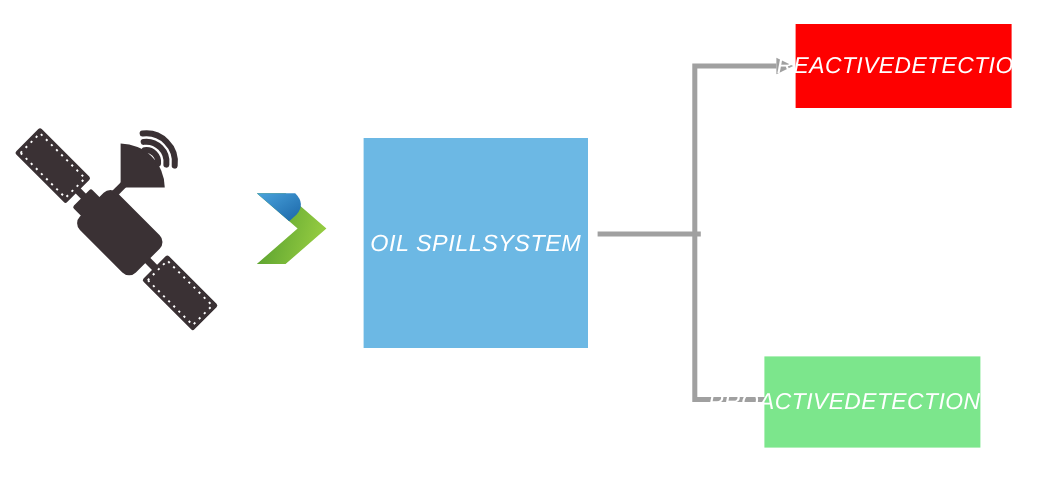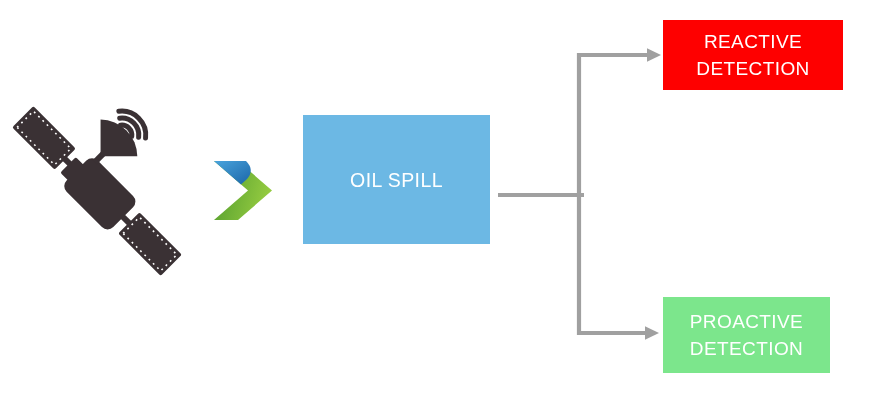--- a/index.html
+++ b/index.html
@@ -8,31 +8,32 @@
     width: 872px;
     height: 413px;
     background: #ffffff;
     overflow: hidden;
     font-family: "Liberation Sans", sans-serif;
   }
   .abs { position: absolute; }
   .node {
     position: absolute;
     display: flex;
-    flex-direction: column;
+    flex-direction: row;
     align-items: center;
     justify-content: center;
     text-align: center;
     color: #ffffff;
     letter-spacing: 0.4px;
+    font-style: italic;
   }
   .node .line { white-space: nowrap; }
-  .node-monitor { left: 303px; top: 115px; width: 187px; height: 129px; font-size: 19.5px; line-height: 30px; }
+  .node-monitor { left: 303px; top: 115px; width: 187px; height: 175px; font-size: 19.5px; line-height: 30px; }
   .node-reactive { left: 663px; top: 20px;  width: 180px; height: 70px;  font-size: 19px;   line-height: 27px; }
-  .node-proactive{ left: 663px; top: 297px; width: 167px; height: 76px;  font-size: 19px;   line-height: 27px; }
+  .node-proactive{ left: 637px; top: 297px; width: 180px; height: 76px;  font-size: 19px;   line-height: 27px; justify-content: flex-end; }
   svg { display: block; overflow: visible; }
   .satellite-svg { left: 12px; top: 94px; width: 175px; height: 190px; }
   .chevron-svg   { left: 214px; top: 161px; width: 58px; height: 59px; }
   .connector-svg { left: 0; top: 0; width: 872px; height: 413px; pointer-events: none; }
 </style>
 </head>
 <body>
 
 <div class="canvas">
 
@@ -72,20 +73,21 @@
         <stop offset="0" stop-color="#4aa4dd"></stop>
         <stop offset="1" stop-color="#1b66a8"></stop>
       </linearGradient>
     </defs>
     <path d="M0,0 L24,0 L58,29.5 L24,59 L0,59 L34,29.5 Z" fill="url(#chevGreen)"></path>
     <path d="M0,0 L32,0 Q41,9 33,18 L27,23.4 Z" fill="url(#chevBlue)"></path>
   </svg>
 
   <div class="node node-monitor" style="background-color: rgb(108, 184, 228);">
     <div class="line">OIL SPILL</div>
+    <div class="line">SYSTEM</div>
   </div>
 
   <svg class="abs connector-svg" viewBox="0 0 872 413">
     <g fill="none" stroke-width="4.2" stroke="#a0a0a0">
       <path d="M498,195 L584,195"></path>
       <path d="M579,195 L579,55 L647,55"></path>
       <path d="M579,195 L579,333 L645,333"></path>
     </g>
     <g stroke="none" fill="#a0a0a0">
       <path d="M647,48.2 L647,61.8 L661,55 Z"></path>

